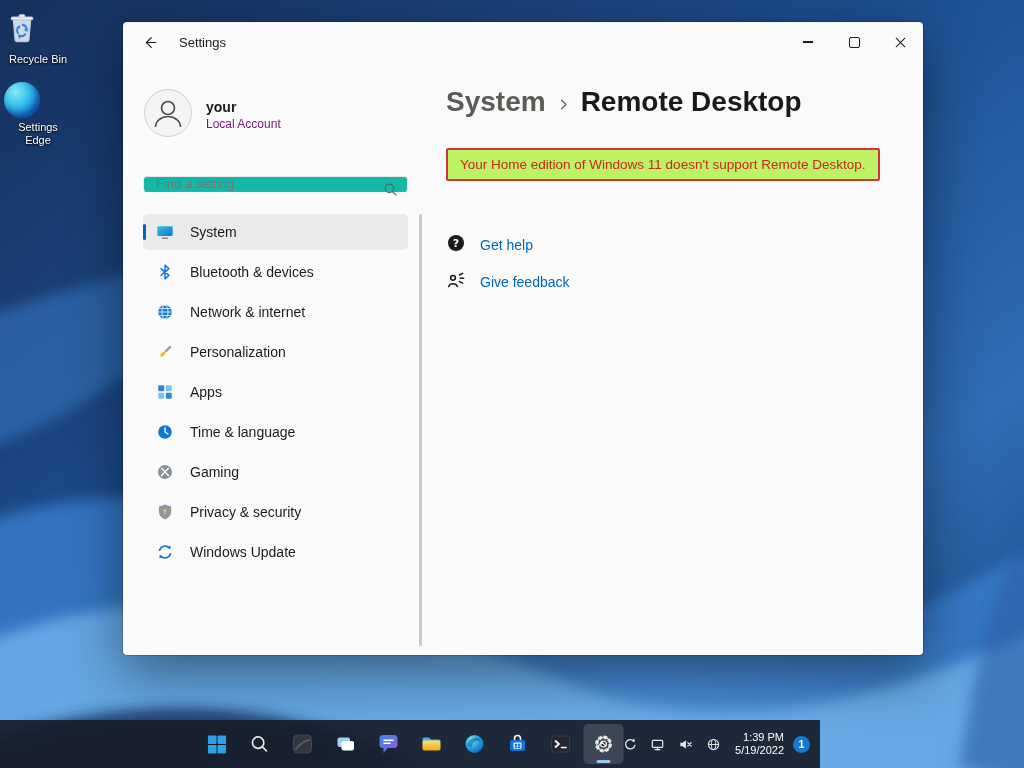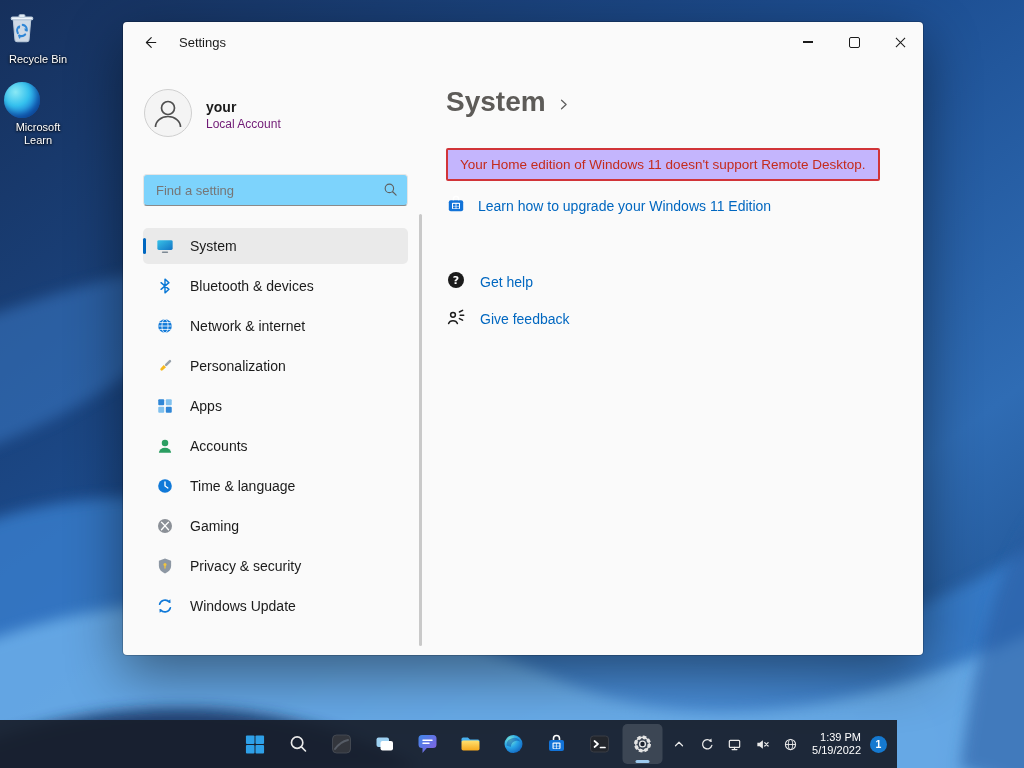--- a/index.html
+++ b/index.html
@@ -29,49 +29,49 @@
   .glyph-min{width:10px;height:1.2px;background:#1b1b1b;display:block;}
   .glyph-max{width:9px;height:9px;border:1.1px solid #1b1b1b;border-radius:2px;display:block;}
 
   .window-body{position:relative;display:flex;height:593px;}
 
   .sidebar{width:297px;box-sizing:border-box;padding:0 12px 0 20px;flex:none;}
   .account{margin-top:26px;display:flex;align-items:center;gap:13px;cursor:pointer;}
   .acc-name{font-size:14px;font-weight:700;color:#1b1b1b;line-height:18px;}
   .acc-type{font-size:12px;color:#701a75;line-height:16px;}
   .searchbox{margin-top:32px;position:relative;}
-  .searchbox input{width:100%;height:32px;box-sizing:border-box;border:1px solid #e5e5e5;border-bottom:1px solid #8a8a8a;
-       border-radius:4px;background:#7dd3fc;padding:0 32px 0 12px;font-size:13px;color:#1b1b1b;outline:none;
+  .searchbox input{width:100%;height:16px;box-sizing:border-box;border:1px solid #e5e5e5;border-bottom:1px solid #8a8a8a;
+       border-radius:4px;background:#14b8a6;padding:0 32px 0 12px;font-size:13px;color:#1b1b1b;outline:none;
        font-family:"Liberation Sans","DejaVu Sans",sans-serif;}
   .searchbox input::placeholder{color:#767676;}
   .search-glyph{position:absolute;right:10px;top:8px;pointer-events:none;}
 
   .nav{margin-top:22px;display:flex;flex-direction:column;gap:4px;}
   .nav-item{height:36px;display:flex;align-items:center;gap:16px;padding-left:13px;border-radius:5px;
        position:relative;font-size:14px;color:#1b1b1b;cursor:pointer;}
   .nav-item.selected{background:#eaeaea;}
   .accent{display:none;position:absolute;left:0;top:10px;width:3px;height:16px;border-radius:2px;background:#0067c0;}
   .nav-item.selected .accent{display:block;}
   .nicon{width:18px;height:18px;display:flex;align-items:center;justify-content:center;flex:none;}
 
   .scrollbar-thumb{position:absolute;left:296px;top:152px;width:3px;height:432px;background:#c9c9c9;border-radius:3px;}
 
   .content{flex:1;box-sizing:border-box;padding:0 30px 0 26px;}
   .breadcrumb{margin-top:22px;display:flex;align-items:center;gap:11px;font-size:28px;font-weight:600;line-height:36px;}
   .bc-parent{color:#5d5b58;cursor:pointer;}
   .bc-current{color:#191919;}
-  .warning{display:inline-block;margin-top:28px;border:2px solid #d13438;border-radius:2px;background:#c4b5fd;
+  .warning{display:inline-block;margin-top:28px;border:2px solid #d13438;border-radius:2px;background:#bef264;
        padding:7px 12px;font-size:13.5px;color:#c42b1c;}
   .upgrade-row{margin-top:13px;display:flex;align-items:center;gap:12px;}
   .link{font-size:14px;color:#0067c0;text-decoration:none;cursor:pointer;}
   .help-section{margin-top:52px;display:flex;flex-direction:column;gap:13px;}
   .help-row{display:flex;align-items:center;gap:14px;}
 
   
-  .taskbar{position:absolute;left:0;bottom:0;width:897px;height:48px;background:rgba(24,30,43,.93);z-index:4;margin-top:36px;}
+  .taskbar{position:absolute;left:0;bottom:0;width:820px;height:48px;background:rgba(24,30,43,.93);z-index:4;margin-top:36px;}
   .tb-center{position:absolute;left:50%;top:4px;transform:translateX(-50%);display:flex;gap:3px;align-items:center;}
   .tb-btn{width:40px;height:40px;border-radius:5px;border:none;background:transparent;display:flex;
        align-items:center;justify-content:center;cursor:pointer;position:relative;}
   .tb-btn.active{background:rgba(255,255,255,.14);}
   .tb-btn.active::after{content:"";position:absolute;bottom:1px;left:50%;transform:translateX(-50%);
        width:14px;height:3px;border-radius:2px;background:#9cc9ee;}
   .tb-right{position:absolute;right:4px;top:0;height:48px;display:flex;align-items:center;gap:1px;}
   .tray-btn{width:27px;height:40px;border:none;background:transparent;border-radius:5px;display:flex;
        align-items:center;justify-content:center;cursor:pointer;}
   .clock{margin:0 8px 0 7px;text-align:right;color:#fff;font-size:11px;line-height:13.5px;cursor:default;}
@@ -125,21 +125,21 @@
             <path d="M10.8 10.4 l-.3 2.1 -1.8-1.2 z"></path>
             <path d="M15.6 12.9 l-1.6 1.4 -.4-2.1 z"></path>
             <path d="M9.4 17.6 l2.1-.2 -1 1.9 z"></path>
           </g>
         </svg>
       </span>
       <span class="dlabel">Recycle Bin</span>
     </div>
     <div class="dicon">
       <span class="edge-orb"></span>
-      <span class="dlabel">Microsoft Learn</span>
+      <span class="dlabel">Settings Edge</span>
     </div>
   </div>
 
   <div class="window">
     <div class="titlebar">
       <button class="back-btn">
         <svg width="15" height="15" viewBox="0 0 20 20">
           <path d="M11 3.5 L4.5 10 L11 16.5 M4.5 10 H17" fill="none" stroke="#1b1b1b" stroke-width="1.5" stroke-linecap="round" stroke-linejoin="round"></path>
         </svg>
       </button>
@@ -244,30 +244,20 @@
               <svg width="18" height="18" viewBox="0 0 20 20">
                 <rect x="2.5" y="2.5" width="6.6" height="6.6" rx="1" fill="#2f86d6"></rect>
                 <rect x="10.9" y="2.5" width="6.6" height="6.6" rx="1" fill="#7fc0ee"></rect>
                 <rect x="2.5" y="10.9" width="6.6" height="6.6" rx="1" fill="#7fc0ee"></rect>
                 <rect x="10.9" y="10.9" width="6.6" height="6.6" rx="1" fill="#2f86d6"></rect>
               </svg>
             </span>
             <span>Apps</span>
           </div>
 
-          <div class="nav-item">
-
-            <span class="nicon">
-              <svg width="18" height="18" viewBox="0 0 20 20">
-                <circle cx="10" cy="6.6" r="3.6" fill="#2b9e62"></circle>
-                <path d="M3.2 17.6 a6.8 5.6 0 0 1 13.6 0 Z" fill="#2b9e62"></path>
-              </svg>
-            </span>
-            <span>Accounts</span>
-          </div>
 
           <div class="nav-item">
 
             <span class="nicon">
               <svg width="18" height="18" viewBox="0 0 20 20">
                 <circle cx="10" cy="10" r="7.6" fill="#1079d8"></circle>
                 <path d="M10 5.6 V10 l3.2 2.2" stroke="#fff" stroke-width="1.5" fill="none" stroke-linecap="round"></path>
               </svg>
             </span>
             <span>Time &amp; language</span>
@@ -319,42 +309,27 @@
       <div class="scrollbar-thumb"></div>
 
       <main class="content">
         <div class="breadcrumb">
           <span class="bc-parent">System</span>
           <span>
             <svg width="13" height="13" viewBox="0 0 20 20">
                 <path d="M7 3.5 L14 10 L7 16.5" fill="none" stroke="#5f5f5f" stroke-width="2" stroke-linecap="round" stroke-linejoin="round"></path>
               </svg>
           </span>
+          <span class="bc-current">Remote Desktop</span>
         </div>
 
         <div>
           <span class="warning">Your Home edition of Windows 11 doesn't support Remote Desktop.</span>
         </div>
 
-        <div class="upgrade-row">
-          <span>
-            <svg width="20" height="20" viewBox="0 0 20 20">
-              <rect x="2.8" y="6.2" width="14.4" height="11" rx="2" fill="#1273d8"></rect>
-              <path d="M7.4 6.2 V5 a2.6 2.6 0 0 1 5.2 0 v1.2" stroke="#fff" stroke-width="1.4" fill="none"></path>
-              <rect x="6" y="8.8" width="8" height="6.2" rx=".8" fill="#fff"></rect>
-              <g fill="#1273d8">
-                <rect x="7" y="9.9" width="2.6" height="2"></rect>
-                  <rect x="10.4" y="9.9" width="2.6" height="2"></rect>
-                <rect x="7" y="12.4" width="2.6" height="2"></rect>
-                  <rect x="10.4" y="12.4" width="2.6" height="2"></rect>
-              </g>
-            </svg>
-          </span>
-          <a class="link">Learn how to upgrade your Windows 11 Edition</a>
-        </div>
 
         <div class="help-section">
           <div class="help-row">
             <span>
               <svg width="20" height="20" viewBox="0 0 20 20">
                 <circle cx="10" cy="10" r="8" fill="#1b1b1b"></circle>
                 <text x="10" y="13.8" text-anchor="middle" font-size="11" font-weight="bold" fill="#fff" font-family="DejaVu Sans, sans-serif">?</text>
               </svg>
             </span>
             <a class="link">Get help</a>

